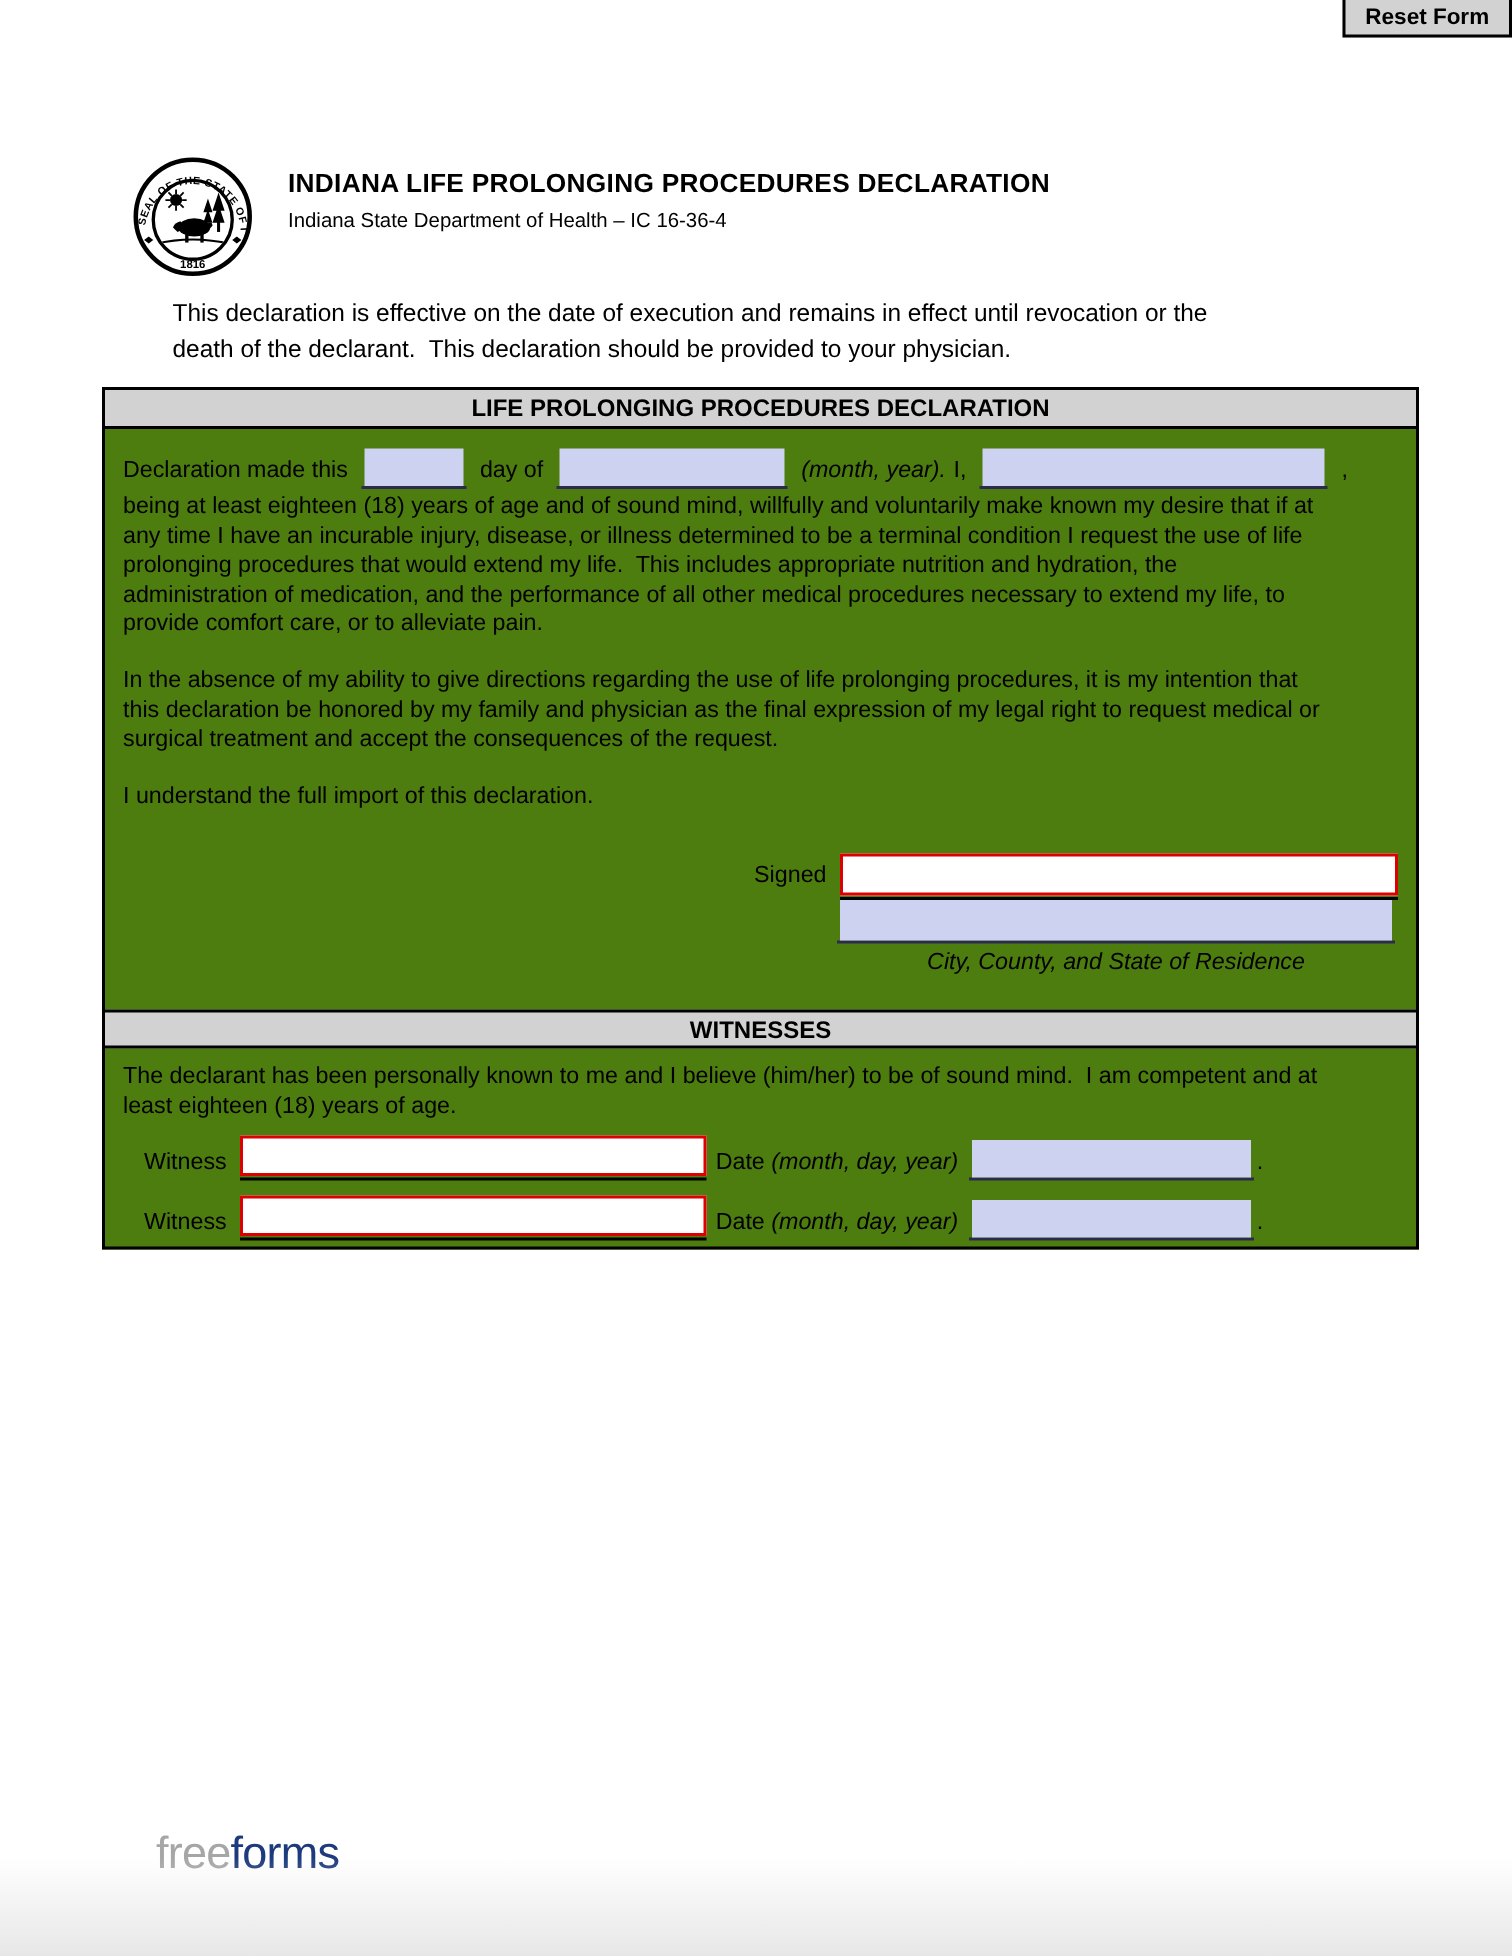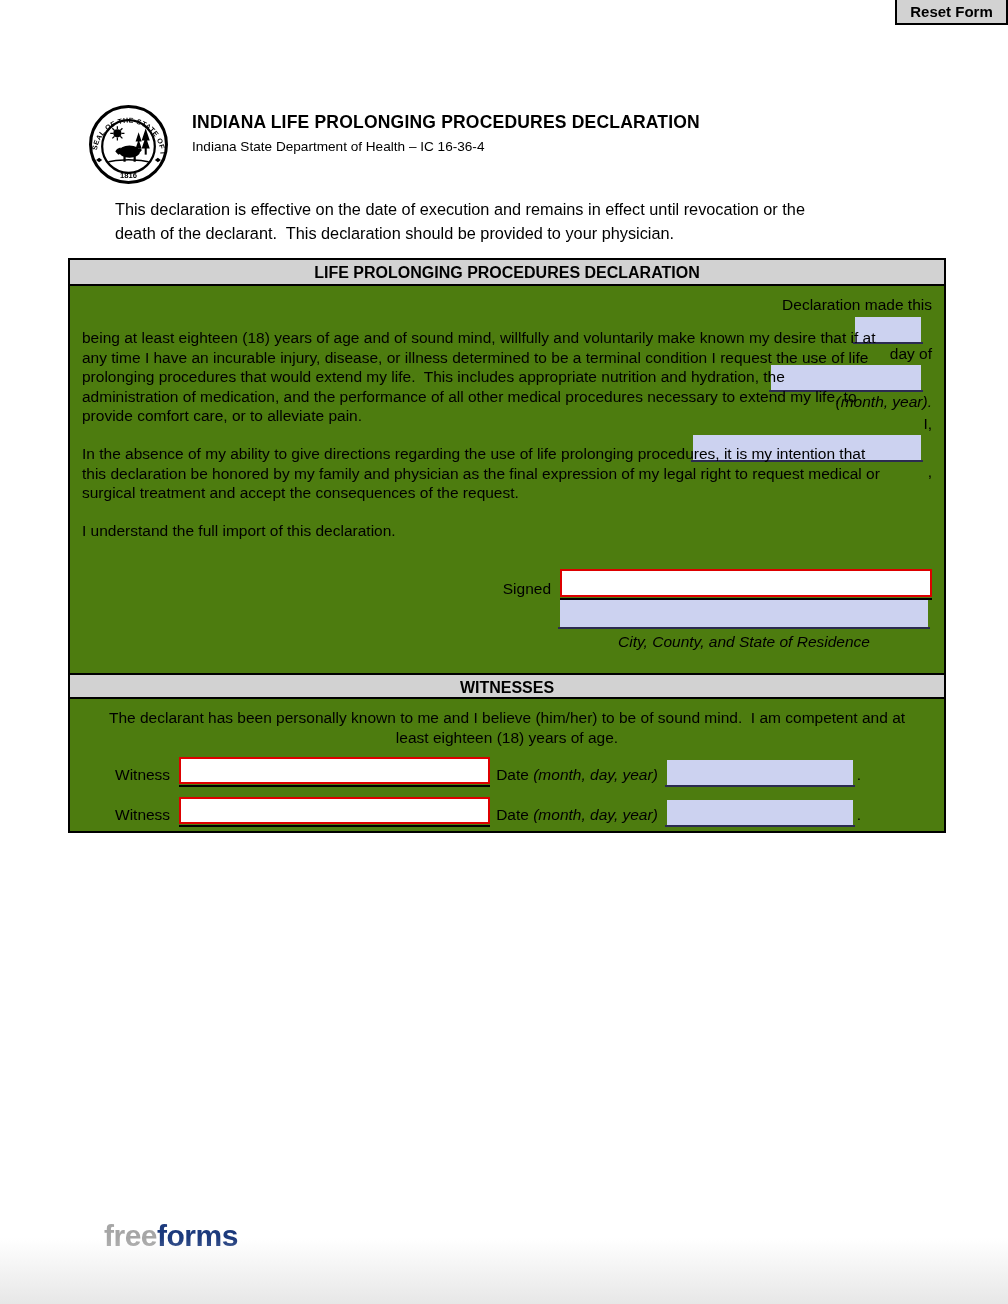--- a/index.html
+++ b/index.html
@@ -45,63 +45,63 @@
     height: 26px; line-height: 25px;
     background: #d2d2d2;
     text-align: center; font-weight: bold; font-size: 16px;
     border-bottom: 2px solid #000;
   }
   .section-bar.witness-bar { border-top: 2px solid #000; }
 
   .decl-content { height: 387px; padding: 9px 12px; font-size: 15.5px; line-height: 19.6px; overflow: hidden; }
   .wit-content  { height: 132px; padding: 9px 12px; font-size: 15.5px; line-height: 19.6px; overflow: hidden; }
 
-  .p1-line1 { display: flex; align-items: flex-end; height: 31px; flex-direction: column; }
+  .p1-line1 { display: flex; align-items: flex-end; height: 31px; }
   .p1-line1 .lbl { white-space: nowrap; padding-bottom: 2px; }
   .italic { font-style: italic; text-align: center; }
 
   .field-underline { display: inline-block; border-bottom: 2px solid #2b2b50; padding: 0 2px 0 2px; }
   .blue-input {
     display: block; background: #ccd2f0; border: none; outline: none;
     height: 25px; font-size: 15px; font-family: "Liberation Sans", sans-serif;
   }
   .f-day { width: 66px; } .f-monthyear { width: 150px; } .f-name { width: 228px; }
   .gap-l { margin-left: 9px; } .gap-r { margin-right: 9px; }
 
   .p1-rest, .para { white-space: pre-wrap; }
   .p1-rest { margin-top: 2px; }
   .p2 { margin-top: 18px; }
   .p3 { margin-top: 18px; }
 
-  .signed-row { margin-top: 29px; display: flex; justify-content: flex-end; align-items: flex-end; }
+  .signed-row { margin-top: 29px; display: flex; justify-content: flex-end; align-items: center; }
   .signed-label { margin-right: 9px; padding-bottom: 2px; }
   .red-underline { display: inline-block; border-bottom: 2px solid #000; padding-bottom: 1px; }
   .red-input {
     display: block; background: #fff;
     border: 2px solid #dd0000; outline: none;
     height: 28px; font-size: 15px; font-family: "Liberation Sans", sans-serif;
   }
   .f-signed { width: 372px; }
 
   .residence-block { margin-top: 0; margin-left: auto; width: 376px; text-align: center; }
   .f-residence { width: 368px; height: 27px; }
   .residence-caption { font-style: italic; font-size: 15.5px; margin-top: 3px; }
 
-  .wit-intro { white-space: pre-wrap; text-align: center; }
-  .wit-row { display: flex; align-items: flex-end; margin-left: 33px; margin-top: 7px; height: 33px; }
+  .wit-intro { white-space: pre-wrap; }
+  .wit-row { display: flex; align-items: flex-end; margin-left: 14px; margin-top: 7px; height: 33px; }
   .wit-row .lbl { padding-bottom: 3px; white-space: nowrap; }
   .f-witness { width: 311px; height: 27px; }
   .wit-date-lbl { margin-left: 6px; margin-right: 7px; padding-bottom: 3px; white-space: nowrap; }
   .f-date { width: 186px; }
   .after-date { padding-bottom: 1px; margin-left: 2px; }
 
   
   .footer-logo {
     position: absolute; left: 104px; top: 1219px;
-    font-size: 30px; font-weight: bold; letter-spacing: -0.5px; text-align: right;
+    font-size: 30px; font-weight: normal; letter-spacing: -0.5px; text-align: right;
   }
   .logo-free { color: #a6a6a6; }
   .logo-forms { color: #1c3a7c; }
   .bottom-gradient {
     position: absolute; left: 0; bottom: 0; width: 100%; height: 66px;
     background: linear-gradient(rgba(255,255,255,0), #e7e7e7);
     pointer-events: none;
   }
 </style>
 </head>

